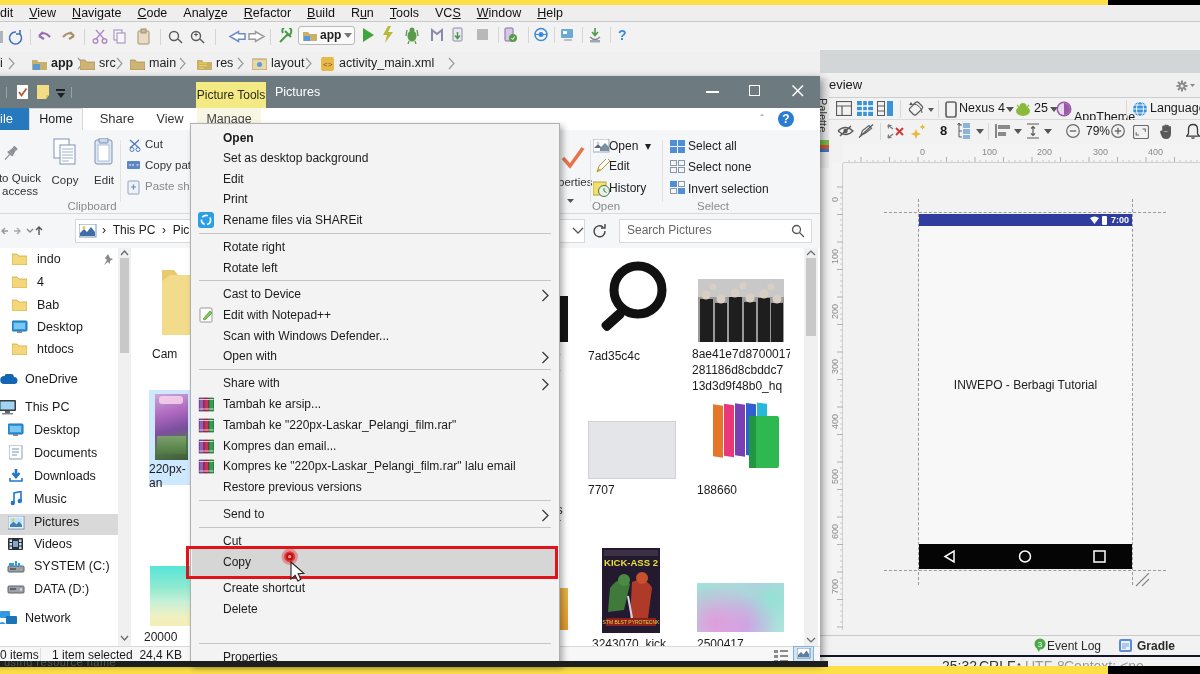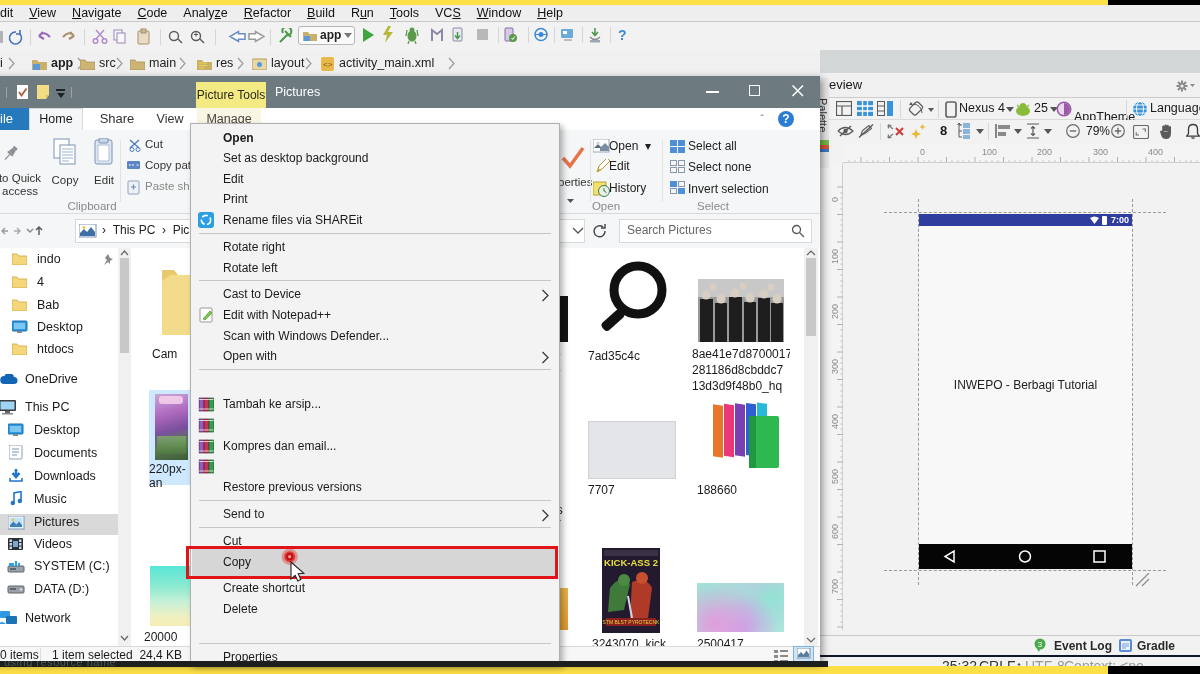--- a/index.html
+++ b/index.html
@@ -422,21 +422,21 @@
     <svg class="abs" style="left:314px;top:429px" width="18" height="14">
           <path d="M2 13 L15 0 M8 13 L15 6" stroke="#8a8a8a" stroke-width="1.2"></path>
         </svg>
   </div>
   <div id="evrow">
     <svg class="abs" style="left:213px;top:2px" width="15" height="14">
           <circle cx="7" cy="6" r="5.5" fill="#4aaa4a"></circle>
           <path d="M4 11 l2 3 l1 -3" fill="#4aaa4a"></path>
           <text x="7" y="9" font-size="8" fill="#fff" text-anchor="middle" font-family="Liberation Sans">3</text>
         </svg>
-    <div class="abs" style="left:234px;top:3px;font-weight:bold;color:#2a2a2a">Event Log</div>
+    <div class="abs" style="left:227px;top:3px;font-weight:normal;color:#2a2a2a">Event Log</div>
     <svg class="abs" style="left:299px;top:3px" width="14" height="14">
           <rect x="0" y="0" width="13" height="13" rx="2" fill="#5a8ad8"></rect>
           <rect x="2" y="2" width="9" height="9" fill="#e8f0f8"></rect>
           <path d="M3 5 h7 M3 7 h7 M3 9 h4" stroke="#5a8ad8" stroke-width=".8"></path>
         </svg>
     <div class="abs" style="left:317px;top:3px;font-weight:bold;color:#2a2a2a">Gradle Conso</div>
   </div>
   <div id="strow">
     <div class="abs" style="left:122px;top:1px;color:#333">25:32</div>
     <div class="abs" style="left:159px;top:1px;color:#333">CRLF↕</div>
@@ -869,22 +869,27 @@
   <div class="mi" style="top:181px">Edit with Notepad++</div>
   <svg class="ico" style="left:8px;top:183px" width="15" height="16">
         <rect x="1" y="1" width="12" height="14" rx="1" fill="#fff" stroke="#999"></rect>
         <path d="M4 12 L11 4 L13 6 L6 13 Z" fill="#7cc94e" stroke="#4e9431" stroke-width=".7"></path>
       </svg>
   <div class="mi" style="top:202px">Scan with Windows Defender...</div>
   <div class="mi" style="top:222px">Open with<span class="marr"><svg width="8" height="13">
             <path d="M1.5 1 L7 6.5 L1.5 12" fill="none" stroke="#3a3a3a" stroke-width="1.3"></path>
           </svg></span></div>
   <div class="msep" style="top:245px"></div>
+  <div class="mi" style="top:249px">Share with<span class="marr"><svg width="8" height="13">
+            <path d="M1.5 1 L7 6.5 L1.5 12" fill="none" stroke="#3a3a3a" stroke-width="1.3"></path>
+          </svg></span></div>
   <div class="mi" style="top:270px">Tambah ke arsip...</div>
+  <div class="mi" style="top:291px">Tambah ke "220px-Laskar_Pelangi_film.rar"</div>
   <div class="mi" style="top:312px">Kompres dan email...</div>
+  <div class="mi" style="top:332px">Kompres ke "220px-Laskar_Pelangi_film.rar" lalu email</div>
   <div class="mi" style="top:353px">Restore previous versions</div>
   <svg class="ico rar" style="left:7px;top:272px" width="17" height="16">
         <use href="#rarsym"></use>
       </svg>
   <svg class="ico rar" style="left:7px;top:293px" width="17" height="16">
         <use href="#rarsym"></use>
       </svg>
   <svg class="ico rar" style="left:7px;top:314px" width="17" height="16">
         <use href="#rarsym"></use>
       </svg>

